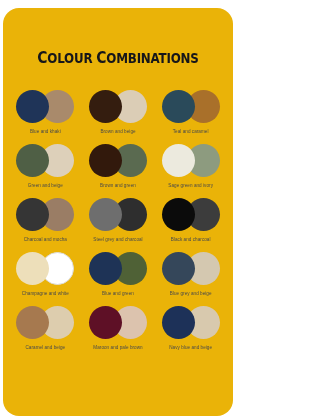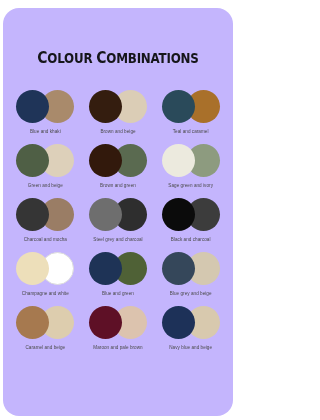--- a/index.html
+++ b/index.html
@@ -92,21 +92,21 @@
     line-height: 6px;
     color: #4a4a4a;
     text-align: center;
     white-space: nowrap;
     letter-spacing: 0.05px;
   }
 </style>
 </head>
 <body style="background: rgb(255, 255, 255);">
 
-<div class="pin-card" style="background: #c4b5fd;">
+<div class="pin-card" style="background: #eab308;">
   <div class="card-inner">
 
     <div class="page-title" style="color: rgb(22, 22, 26);"><span class="cap">C</span><span class="low">O</span><span class="low">L</span><span class="low">O</span><span class="low">U</span><span class="low">R</span><span class="low"> </span><span class="cap">C</span><span class="low">O</span><span class="low">M</span><span class="low">B</span><span class="low">I</span><span class="low">N</span><span class="low">A</span><span class="low">T</span><span class="low">I</span><span class="low">O</span><span class="low">N</span><span class="low">S</span></div>
 
     <div class="combo-grid">
 
     <div class="combo-cell">
           <div class="swatch-pair">
             <div class="swatch right" style="background: rgb(169, 138, 107);"></div>
             <div class="swatch left" style="background: rgb(31, 52, 88);"></div>

